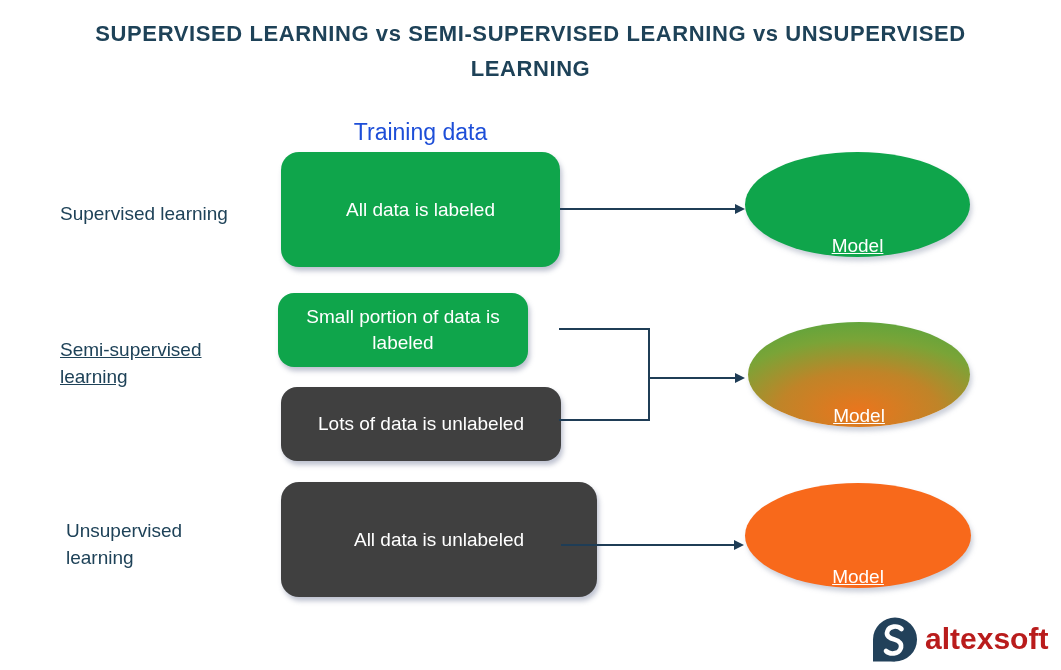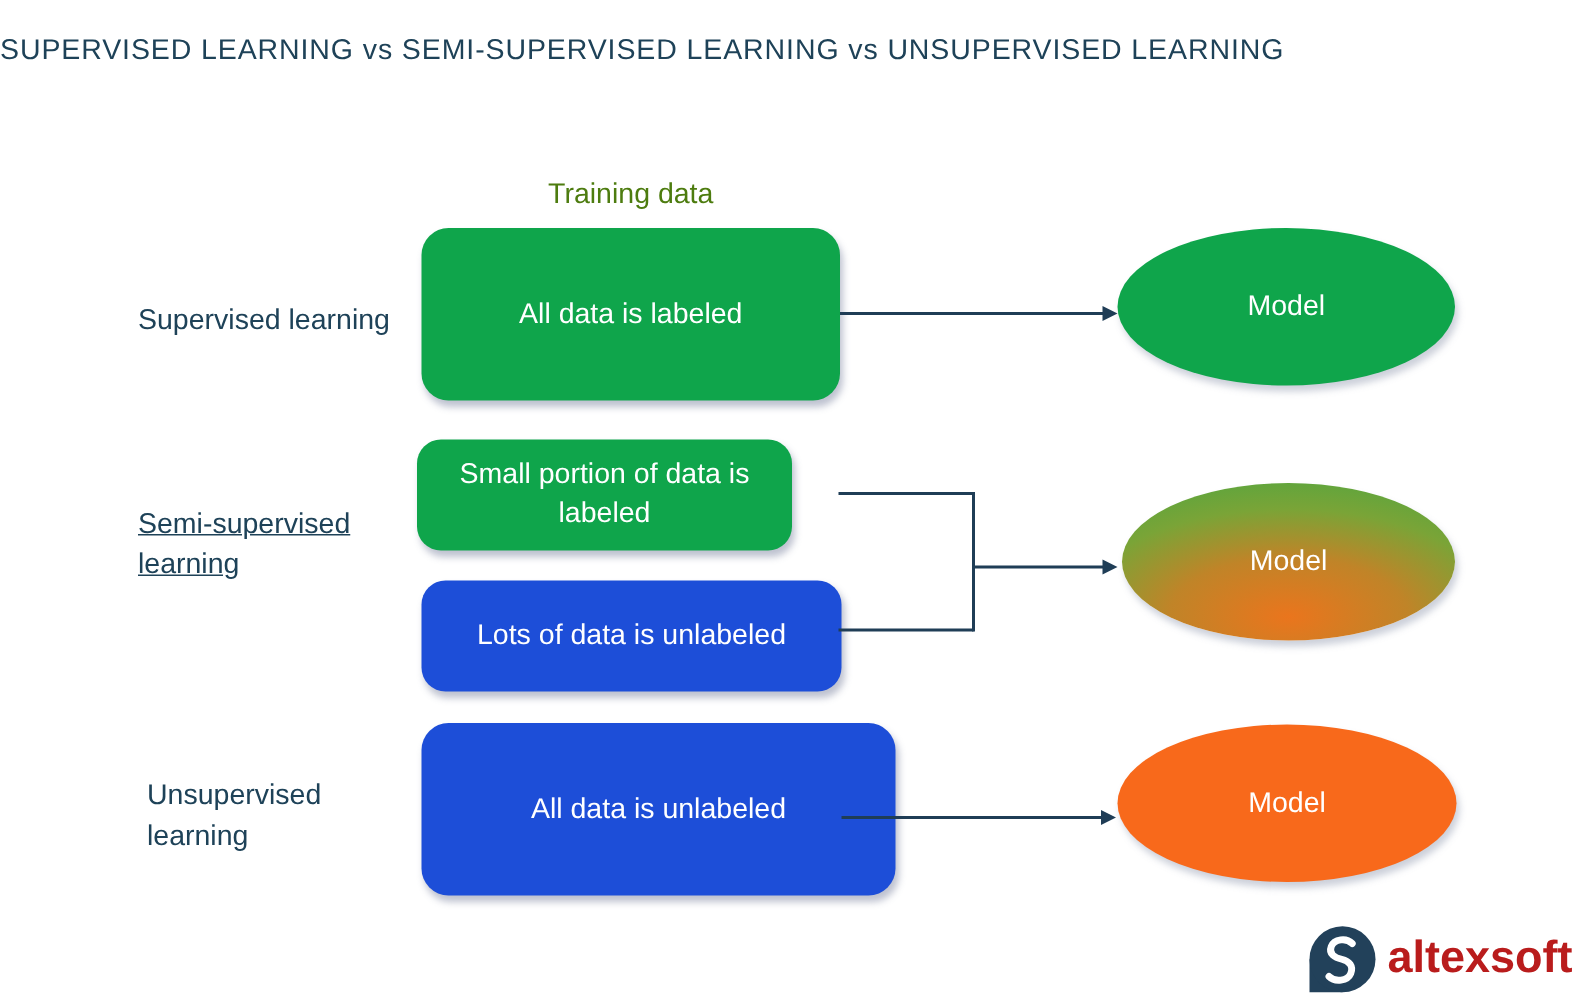--- a/index.html
+++ b/index.html
@@ -4,56 +4,57 @@
 <style>
   html,body{margin:0;padding:0;background:#fff;}
   body{
     width:1061px;height:670px;position:relative;overflow:hidden;
     font-family:"Liberation Sans", sans-serif;
     -webkit-font-smoothing:antialiased;
   }
   .abs{position:absolute;}
   
   .title{
-    left:0;top:16px;width:1061px;
-    color:#1E4258;font-size:19px;line-height:35px;letter-spacing:.6px;
-    font-weight:400;
+    left:0;top:16px;width:1061px;text-align:center;
+    color:#1E4258;font-size:22px;line-height:35px;letter-spacing:.6px;
+    font-weight:700;
   }
   .title-inner{display:inline-block;max-width:880px;}
   
   .col-header{
     left:281px;top:119px;width:279px;text-align:center;
-    color:#4d7c0f;font-size:19px;
+    color:#1d4ed8;font-size:23px;
   }
   
   .row-label{
-    color:#1E4258;font-size:19px;line-height:27px;margin-left:32px;
+    color:#1E4258;font-size:19px;line-height:27px;
   }
   .lbl-supervised{left:60px;top:200px;width:220px;}
   .lbl-semi{left:60px;top:336px;width:185px;text-decoration:underline;}
   .lbl-unsup{left:66px;top:517px;width:160px;}
   
   .box{
     display:flex;align-items:center;justify-content:center;text-align:center;
     color:#fff;font-size:19px;line-height:26px;
     border-radius:18px;
     box-shadow:2px 4px 5px rgba(110,120,150,.45);
     box-sizing:border-box;padding:0 20px;
   }
   .box-green{background:#0FA54B;}
-  .box-orange{background:#1d4ed8;}
+  .box-orange{background:#404040;}
   .box1{left:281px;top:152px;width:279px;height:115px;}
   .box2a{left:278px;top:293px;width:250px;height:74px;border-radius:16px;}
   .box2b{left:281px;top:387px;width:280px;height:74px;border-radius:16px;}
   .box3{left:281px;top:482px;width:316px;height:115px;}
   
   .ellipse{
-    display:flex;align-items:center;justify-content:center;
+    display:flex;align-items:flex-end;justify-content:center;
     color:#fff;font-size:19px;border-radius:50%;
     box-shadow:2px 4px 5px rgba(110,120,150,.35);
+    text-decoration:underline;
   }
   .e1{left:745px;top:152px;width:225px;height:105px;background:#0FA54B;}
   .e2{left:748px;top:322px;width:222px;height:105px;
       background:radial-gradient(90% 95% at 50% 85%, #EA751D 0%, #C08428 40%, #7AA437 72%, #55A53F 100%);}
   .e3{left:745px;top:483px;width:226px;height:105px;background:#F8691B;}
   
   .hline{height:2px;background:#1F3D56;}
   .vline{width:2px;background:#1F3D56;}
   .arrowhead{
     width:0;height:0;

